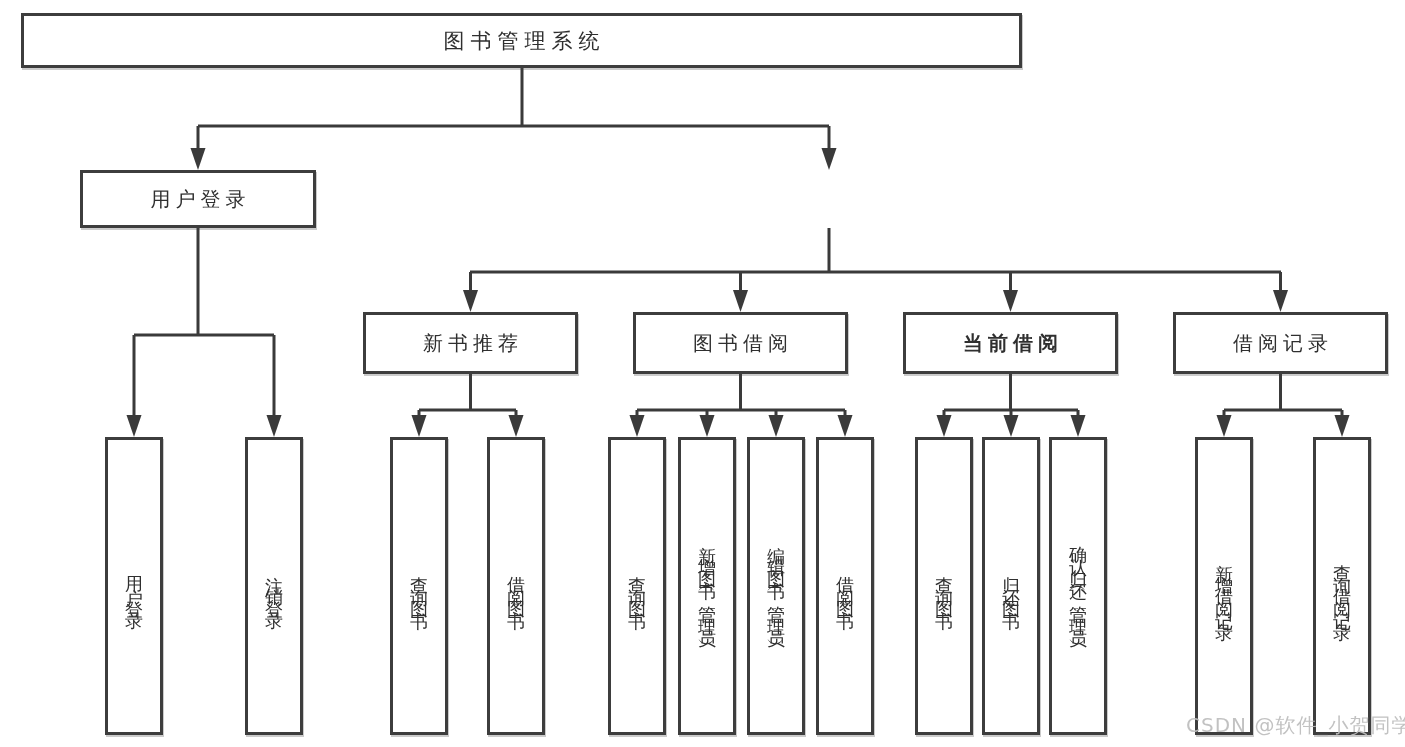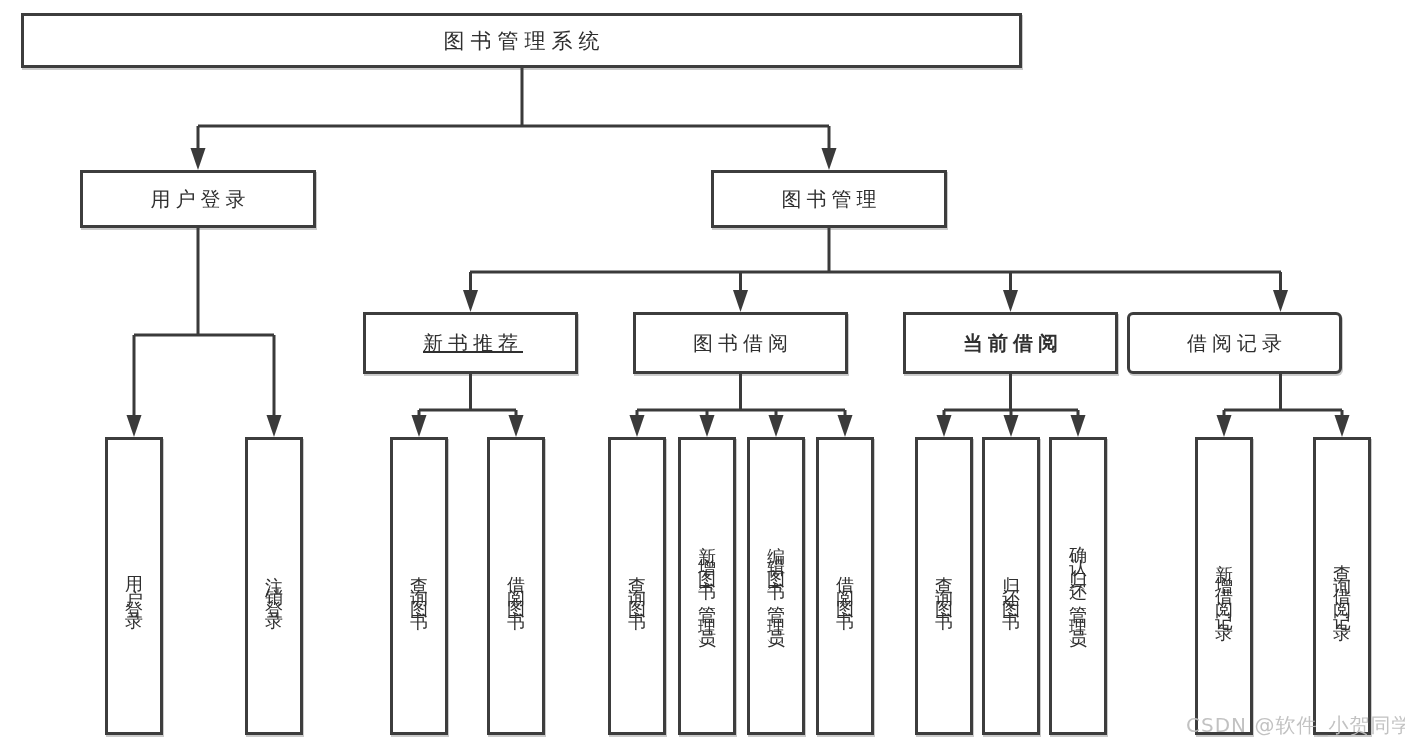--- a/index.html
+++ b/index.html
@@ -34,21 +34,21 @@
     line-height:1;
     letter-spacing:12px;
     white-space:nowrap;
   }
 
   
   .root       {left:21px;  top:13px;  width:1001px;height:55px;}
   .n-login    {left:80px;  top:170px; width:236px; height:58px;}
   .n-mgmt     {left:711px; top:170px; width:236px; height:58px;}
   .l3{top:312px;width:215px;height:62px;}
-  .l3-1{left:363px;text-decoration:underline;} .l3-2{left:633px;justify-content:center;} .l3-3{left:903px;font-weight:bold;} .l3-4{left:1127px;border-radius:6px;}
+  .l3-1{left:363px;} .l3-2{left:633px;justify-content:center;} .l3-3{left:903px;font-weight:bold;} .l3-4{left:1173px;}
   .vbox{top:437px;width:58px;height:298px;}
   .v1{left:105px;} .v2{left:245px;}
   .v3{left:390px;} .v4{left:487px;}
   .v5{left:608px;} .v6{left:678px;} .v7{left:747px;} .v8{left:816px;}
   .v9{left:915px;} .v10{left:982px;} .v11{left:1049px;}
   .v12{left:1195px;} .v13{left:1313px;}
 
   .watermark{
     position:absolute;left:1186px;top:712px;
     z-index:2;
@@ -91,23 +91,20 @@
     <polygon class="arrow" points="1216.5,415 1231.5,415 1224,437"></polygon>
     <polygon class="arrow" points="1334.5,415 1349.5,415 1342,437"></polygon>
   </svg>
 
   <div class="hbox root">
     <span>图书管理系统</span>
   </div>
 
   <div class="hbox n-login">
     <span>用户登录</span>
-  </div>
-  <div class="hbox n-mgmt">
-    <span>图书管理</span>
   </div>
 
   <div class="hbox l3 l3-1">
     <span>新书推荐</span>
   </div>
   <div class="hbox l3 l3-2">
     <span>图书借阅</span>
   </div>
   <div class="hbox l3 l3-3">
     <span>当前借阅</span>

